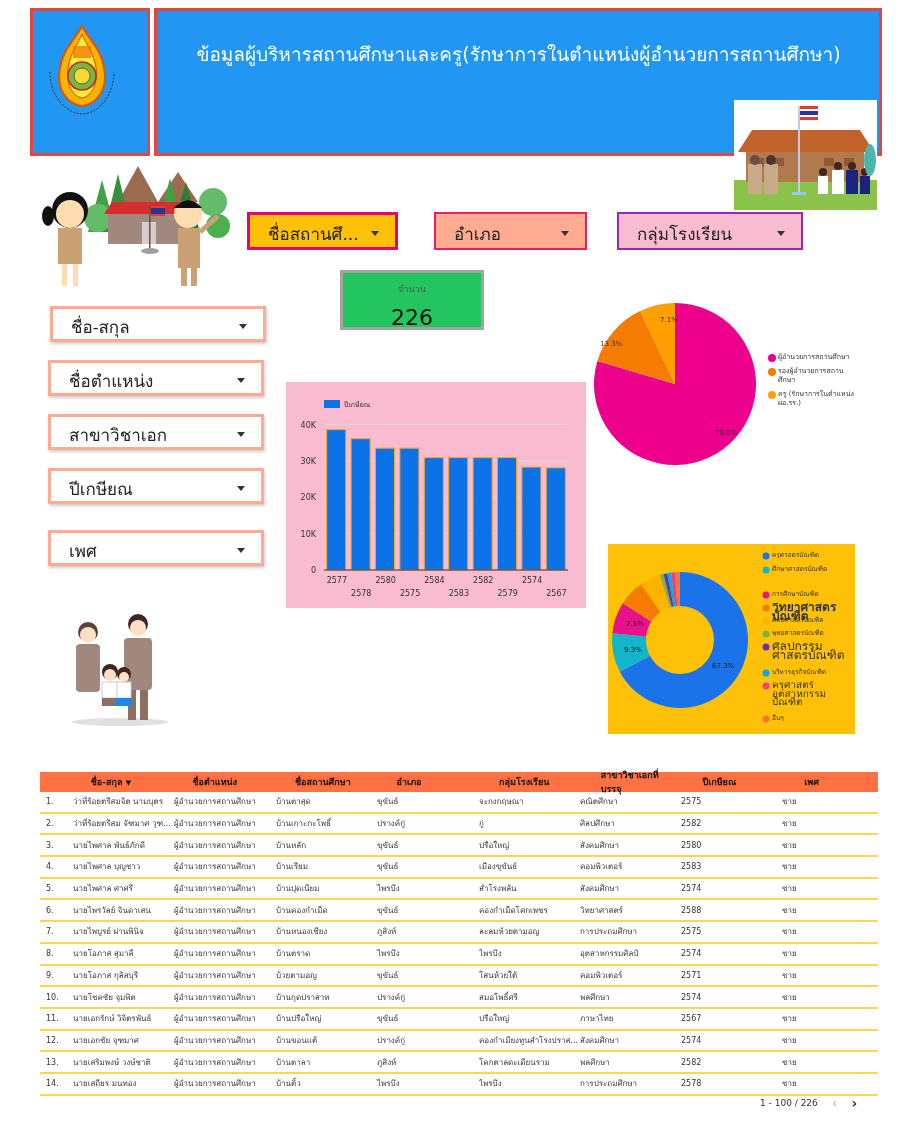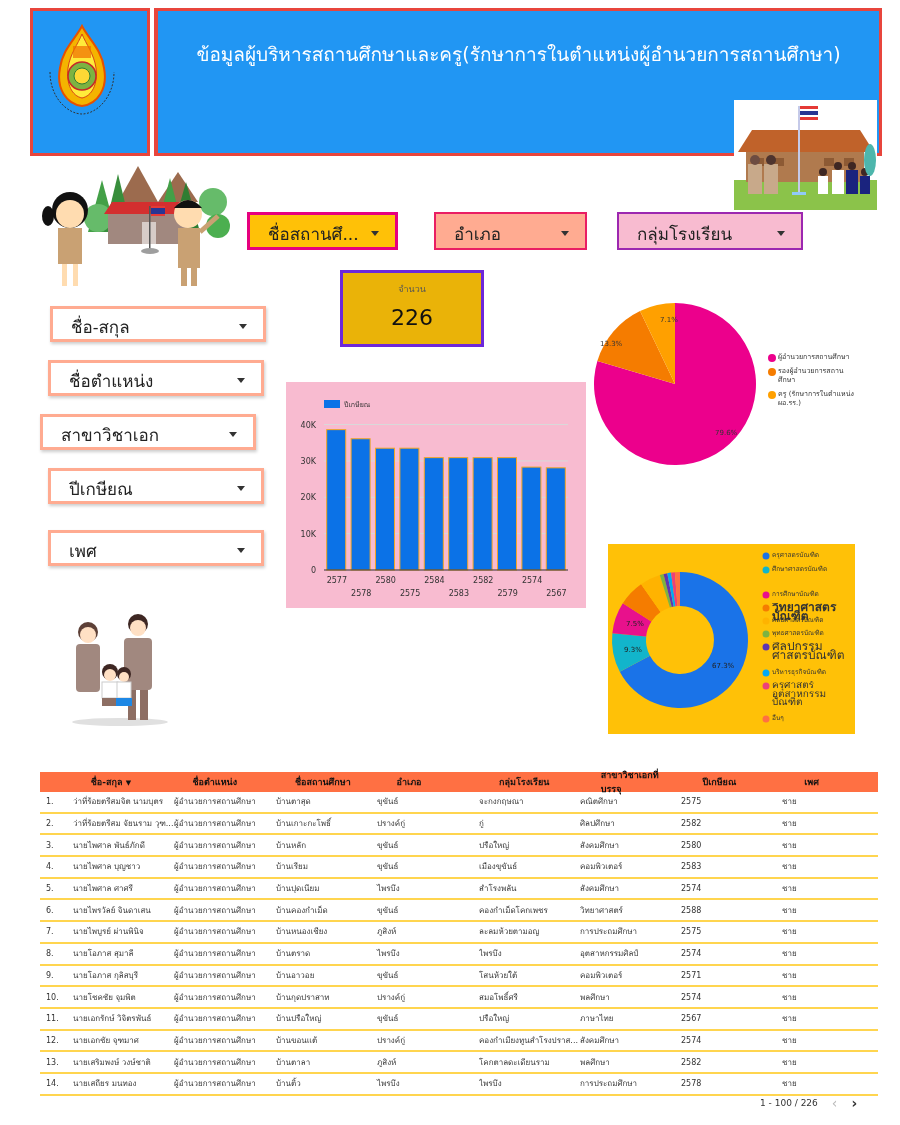--- a/index.html
+++ b/index.html
@@ -14,21 +14,21 @@
 
   
   .filter { display: flex; align-items: center; justify-content: space-between; padding: 4px 16px 0 18px; font-family: "DejaVu Serif", serif; font-size: 17px; color: #222; cursor: pointer; }
   .filter .caret { width: 0; height: 0; border-left: 4px solid transparent; border-right: 4px solid transparent; border-top: 5px solid #333; }
   .f-top1 { left: 247px; top: 212px; width: 151px; height: 38px; background: #ffc107; border: 3px solid #e6007e; }
   .f-top2 { left: 434px; top: 212px; width: 153px; height: 38px; background: #ffab91; border: 2px solid #e91e63; }
   .f-top3 { left: 617px; top: 212px; width: 186px; height: 38px; background: #f8bbd0; border: 2px solid #9c27b0; }
   .f-left { left: 50px; width: 216px; height: 36px; background: #fff; border: 3px solid #ffab91; box-shadow: 1px 2px 3px rgba(0,0,0,0.2); }
 
   
-  .score { left: 340px; top: 270px; width: 144px; height: 77px; background: #eab308; border: 3px solid #6d28d9; text-align: center; }
+  .score { left: 340px; top: 270px; width: 144px; height: 60px; background: #22c55e; border: 3px solid #a3a3a3; text-align: center; }
   .score .lbl { font-size: 9px; color: #555; margin-top: 9px; }
   .score .val { font-size: 22px; color: #111; margin-top: 9px; }
 
   
   .bar-panel { left: 286px; top: 382px; width: 300px; height: 226px; background: #f8bbd0; }
 
   
   .pie-wrap { left: 590px; top: 300px; width: 280px; height: 170px; }
 
   
@@ -155,21 +155,21 @@
 </div>
 
 <div class="abs filter f-left" style="top:306px;">
   <span>ชื่อ-สกุล</span>
   <span class="caret"></span>
 </div>
 <div class="abs filter f-left" style="left:48px;top:360px;">
   <span>ชื่อตำแหน่ง</span>
   <span class="caret"></span>
 </div>
-<div class="abs filter f-left" style="left:40px;top:414px;">
+<div class="abs filter f-left" style="left:48px;top:414px;">
   <span>สาขาวิชาเอก</span>
   <span class="caret"></span>
 </div>
 <div class="abs filter f-left" style="left:48px;top:468px;">
   <span>ปีเกษียณ</span>
   <span class="caret"></span>
 </div>
 <div class="abs filter f-left" style="left:48px;top:530px;">
   <span>เพศ</span>
   <span class="caret"></span>
@@ -308,21 +308,21 @@
         <div class="c2">ผู้อำนวยการสถานศึกษา</div>
         <div class="c3">บ้านตาสุด</div>
         <div class="c4">ขุขันธ์</div>
         <div class="c5">จะกงกฤษณา</div>
         <div class="c6">คณิตศึกษา</div>
         <div class="c7">2575</div>
         <div class="c8">ชาย</div>
       </div>
       <div class="trow">
         <div class="c0">2.</div>
-        <div class="c1">ว่าที่ร้อยตรีสม จัยนราม วุฑ...</div>
+        <div class="c1">ว่าที่ร้อยตรีสม จัฑมาศ วุฑ...</div>
         <div class="c2">ผู้อำนวยการสถานศึกษา</div>
         <div class="c3">บ้านเกาะกะโพธิ์</div>
         <div class="c4">ปรางค์กู่</div>
         <div class="c5">กู่</div>
         <div class="c6">ศิลปศึกษา</div>
         <div class="c7">2582</div>
         <div class="c8">ชาย</div>
       </div>
       <div class="trow">
         <div class="c0">3.</div>
@@ -387,21 +387,21 @@
         <div class="c4">ไพรบึง</div>
         <div class="c5">ไพรบึง</div>
         <div class="c6">อุตสาหกรรมศิลป์</div>
         <div class="c7">2574</div>
         <div class="c8">ชาย</div>
       </div>
       <div class="trow">
         <div class="c0">9.</div>
         <div class="c1">นายโอภาส กุลิสบุรี</div>
         <div class="c2">ผู้อำนวยการสถานศึกษา</div>
-        <div class="c3">บ้านอาวอย</div>
+        <div class="c3">บ้วยตามอญ</div>
         <div class="c4">ขุขันธ์</div>
         <div class="c5">โสนห้วยใต้</div>
         <div class="c6">คอมพิวเตอร์</div>
         <div class="c7">2571</div>
         <div class="c8">ชาย</div>
       </div>
       <div class="trow">
         <div class="c0">10.</div>
         <div class="c1">นายโชคชัย จุมพิต</div>
         <div class="c2">ผู้อำนวยการสถานศึกษา</div>

